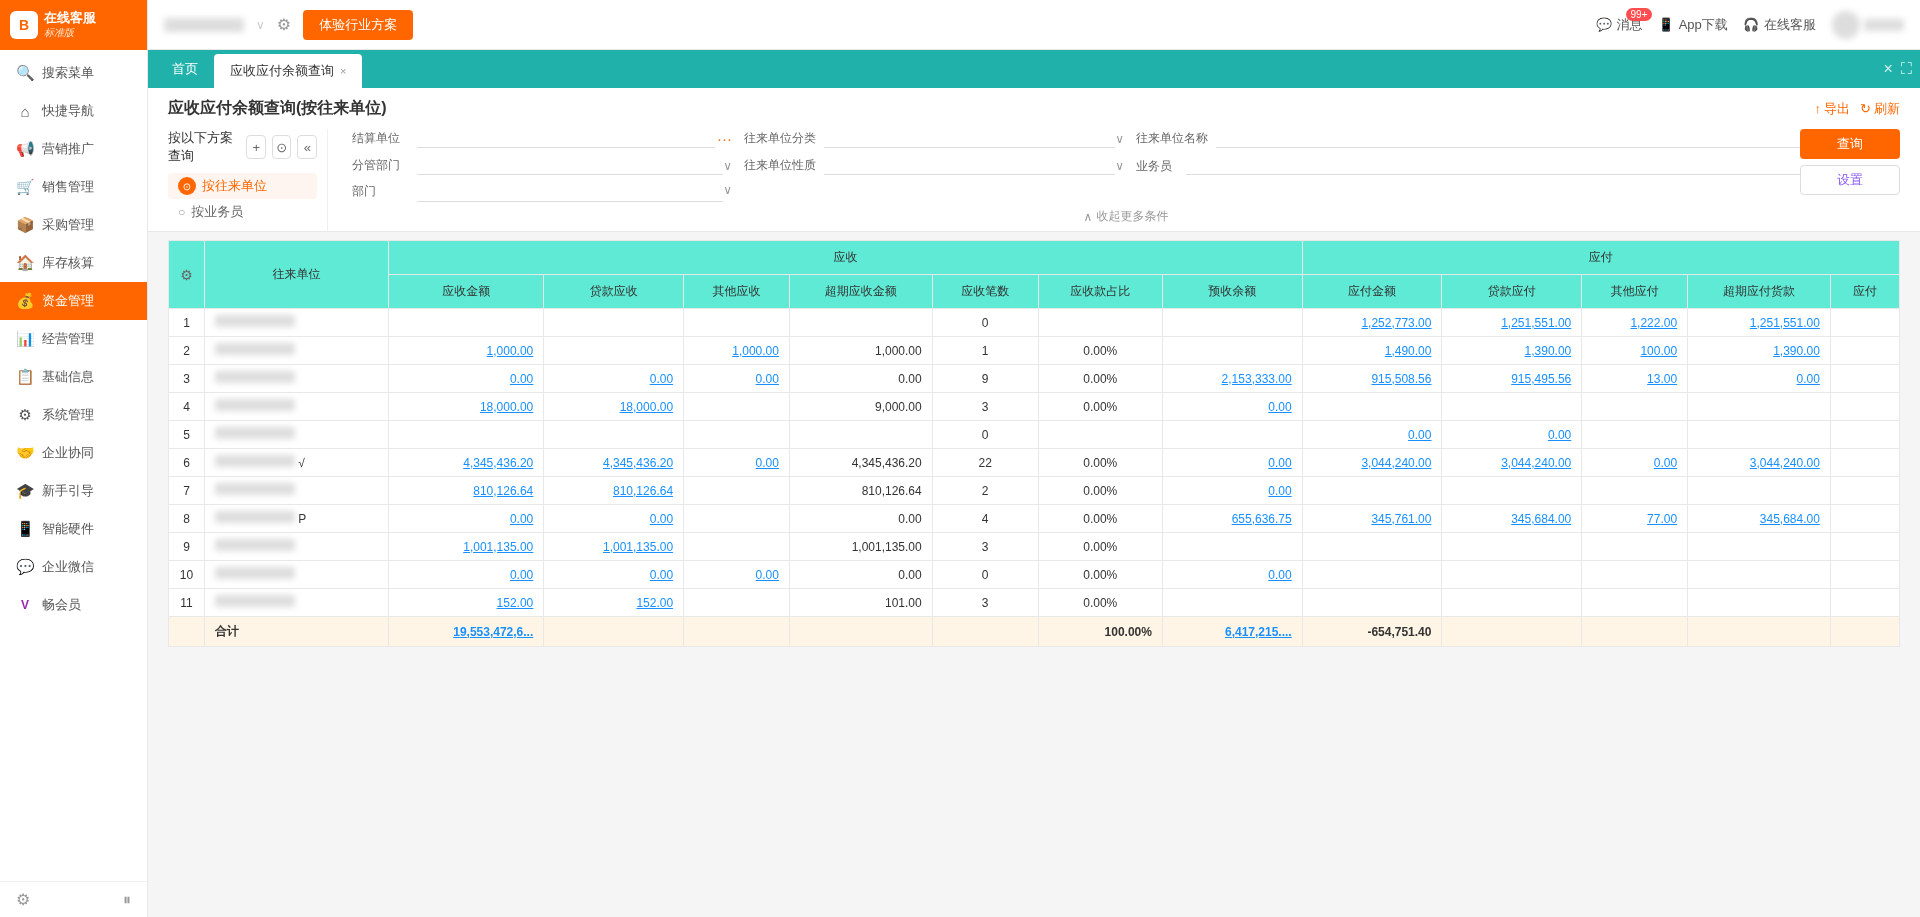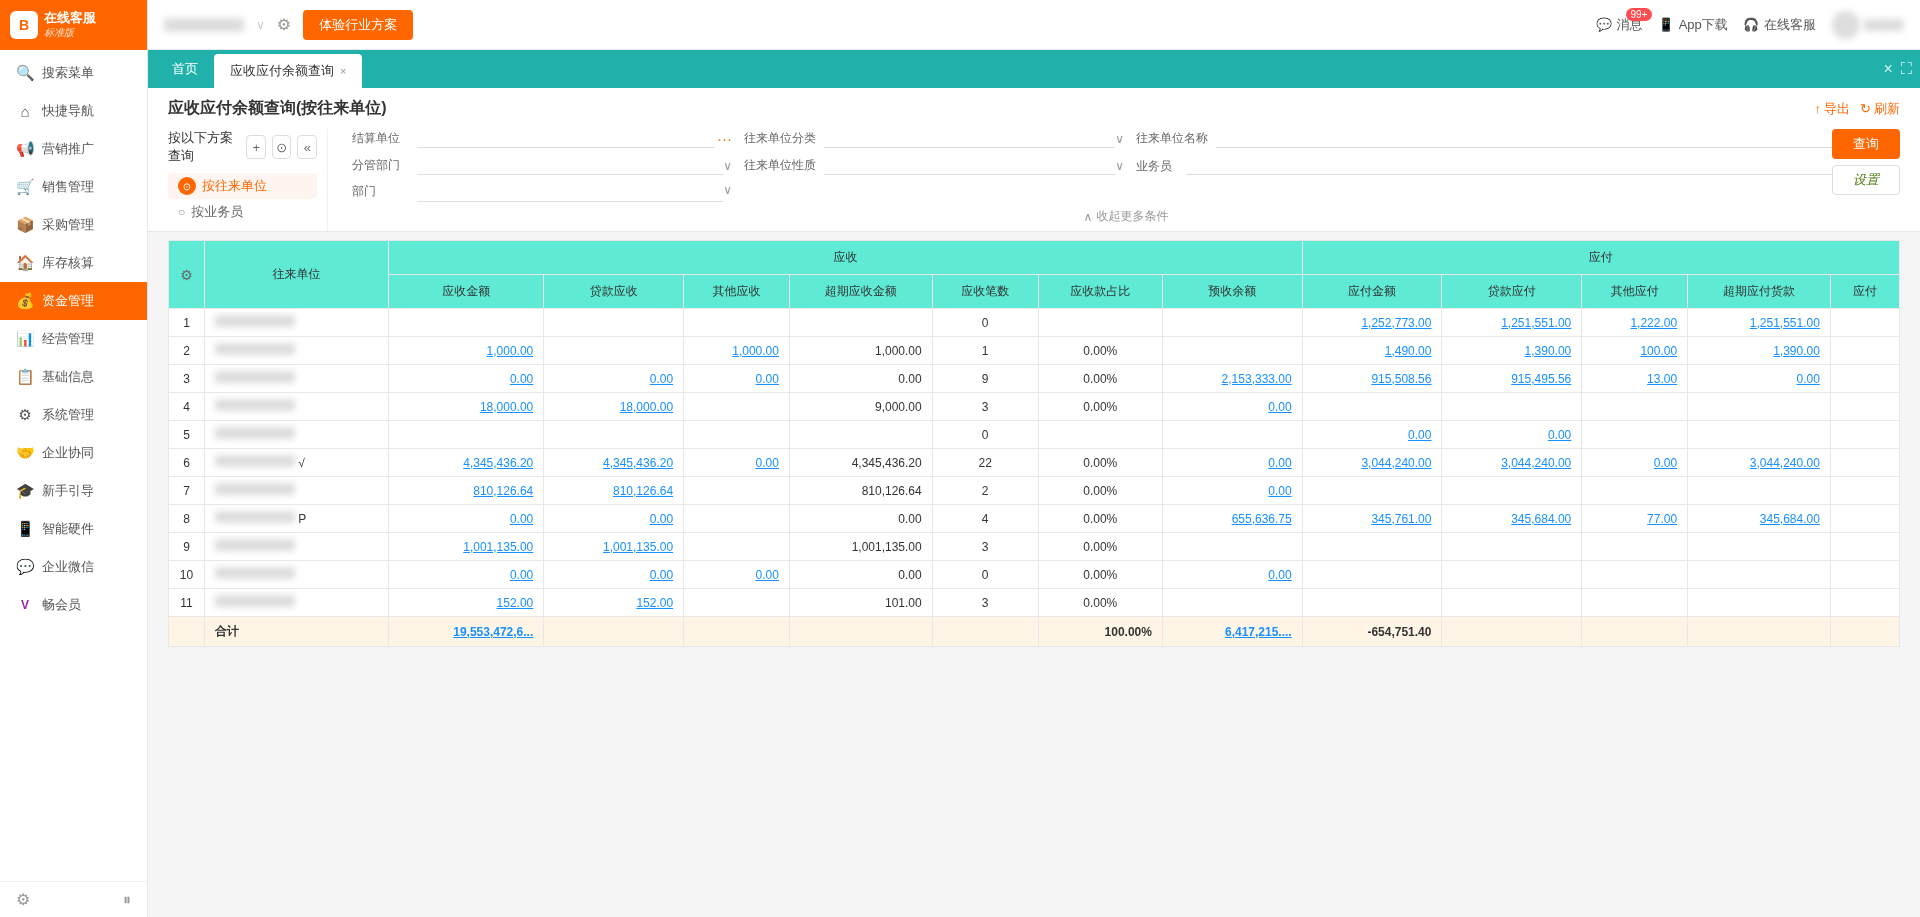--- a/index.html
+++ b/index.html
@@ -47,21 +47,21 @@
     .content-title { font-size: 16px; font-weight: bold; color: #333; }
     .action-link { color: #ff6600; font-size: 13px; cursor: pointer; display: flex; align-items: center; gap: 3px; }
     .filter-icon-btn { width: 24px; height: 24px; border: 1px solid #ddd; border-radius: 4px; display: flex; align-items: center; justify-content: center; cursor: pointer; color: #666; font-size: 13px; }
     .filter-scheme-item { display: flex; align-items: center; gap: 6px; padding: 4px 10px; border-radius: 4px; cursor: pointer; font-size: 13px; color: #ff6600; }
     .filter-scheme-item.active { background: #fff5f0; }
     .filter-scheme-icon { width: 18px; height: 18px; background: #ff6600; border-radius: 50%; display: flex; align-items: center; justify-content: center; color: #fff; font-size: 10px; }
     .filter-scheme-item2 { display: flex; align-items: center; gap: 6px; padding: 4px 10px; font-size: 13px; color: #666; cursor: pointer; }
 
     
     .btn-query { background: #ff6600; color: #fff; border: none; border-radius: 4px; padding: 6px 20px; font-size: 13px; cursor: pointer; }
-    .btn-set { background: #fff; color: #4d7c0f; border: 1px solid #ddd; border-radius: 4px; padding: 5px 20px; font-size: 13px; cursor: pointer; font-style: italic; }
+    .btn-set { background: #fff; color: #8b5cf6; border: 1px solid #ddd; border-radius: 4px; padding: 5px 36px; font-size: 13px; cursor: pointer; }
 
     
     .table-area { flex: 1; overflow: auto; padding: 0 20px 10px 20px; margin-top: 8px; }
     .data-table { width: 100%; border-collapse: collapse; background: #fff; font-size: 12px; }
     .data-table th { background: #5eead4; padding: 8px 10px; text-align: center; border: 1px solid #e8e8e8; color: #333; font-weight: normal; white-space: nowrap; }
     .data-table td { padding: 6px 10px; border: 1px solid #e8e8e8; text-align: right; white-space: nowrap; color: #333; }
     .data-table td.left { text-align: left; }
     .data-table td.center { text-align: center; }
     .data-table td.link { color: #1890ff; text-decoration: underline; cursor: pointer; }
     .data-table .total-row td { background: #fff5e6; font-weight: bold; }

